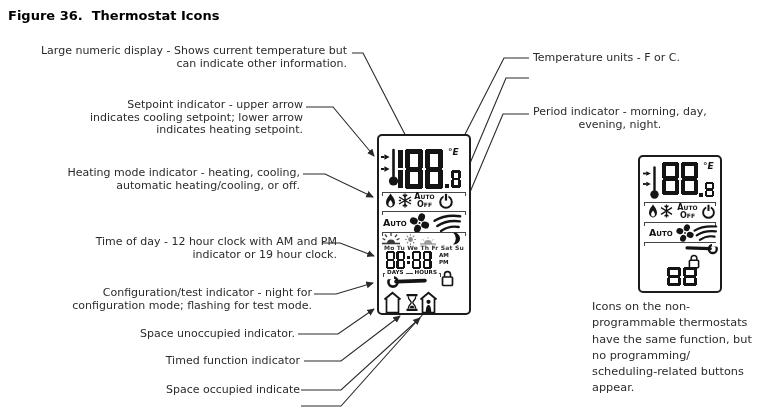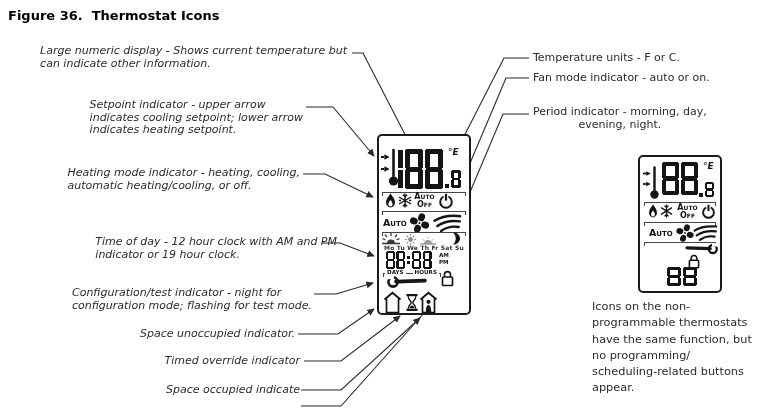--- a/index.html
+++ b/index.html
@@ -2,21 +2,21 @@
 <html><head>
 <meta charset="utf-8">
 <style>
   html,body{margin:0;padding:0;background:#fff;}
   #page{position:relative;width:768px;height:420px;background:#fff;overflow:hidden;
         font-family:"DejaVu Sans","Liberation Sans",sans-serif;color:#2b2b2b;}
   #leaders{position:absolute;left:0;top:0;width:768px;height:420px;pointer-events:none;}
   .fig-title{position:absolute;left:8px;top:8px;font-size:13px;font-weight:bold;color:#000;}
   .fig-title .gap{display:inline-block;width:9px;}
   .co{position:absolute;font-size:11px;line-height:12.6px;white-space:pre-line;}
-  .co.l{text-align:left;font-style:italic;}
+  .co.l{text-align:right;}
   .co.r{text-align:center;}
   .note{position:absolute;left:592px;top:299px;width:180px;font-size:11.3px;line-height:16.3px;white-space:pre-line;}
   
   .lcd{position:absolute;background:#fff;border:2px solid #1c1c1c;border-radius:5px;}
   #lcd-main{left:377px;top:134px;width:90px;height:177px;}
   #lcd-small{left:638px;top:155px;width:80px;height:134px;}
   .lcd *{position:absolute;}
   .lcd-sep{height:0;border-top:1px solid #444;}
   .lcd-sep:before,.lcd-sep:after{content:"";position:absolute;top:0;width:1px;height:3px;background:#444;}
   .lcd-sep:before{left:0}.lcd-sep:after{right:0}
@@ -87,25 +87,24 @@
   <div class="co l" style="right:465px;top:99px">Setpoint indicator - upper arrow
 indicates cooling setpoint; lower arrow
 indicates heating setpoint.</div>
   <div class="co l" style="right:468px;top:167px">Heating mode indicator - heating, cooling,
 automatic heating/cooling, or off.</div>
   <div class="co l" style="right:431px;top:236px">Time of day - 12 hour clock with AM and PM
 indicator or 19 hour clock.</div>
   <div class="co l" style="right:456px;top:287px">Configuration/test indicator - night for
 configuration mode; flashing for test mode.</div>
   <div class="co l" style="right:473px;top:328px">Space unoccupied indicator.</div>
-  <div class="co l" style="right:468px;top:355px">Timed override indicator</div>
+  <div class="co l" style="right:468px;top:355px">Timed function indicator</div>
   <div class="co l" style="right:468px;top:384px">Space occupied indicate</div>
 
   <div class="co r" style="left:533px;top:52px">Temperature units - F or C.</div>
-  <div class="co r" style="left:533px;top:72px">Fan mode indicator - auto or on.</div>
   <div class="co r" style="left:533px;top:106px">Period indicator - morning, day,
 evening, night.</div>
 
   <div class="lcd" id="lcd-main">
     <svg style="left:2px;top:10px" width="16" height="42">
       <path d="M0 11 h3.2" stroke="#141414" stroke-width="2"></path>
         <path d="M3.4 8.3 L8.6 11 L3.4 13.7 Z" fill="#141414"></path>
       <path d="M0 23 h3.2" stroke="#141414" stroke-width="2"></path>
         <path d="M3.4 20.3 L8.6 23 L3.4 25.7 Z" fill="#141414"></path>
       <line x1="12.5" y1="4" x2="12.5" y2="30" stroke="#141414" stroke-width="2.6" stroke-linecap="round"></line>

